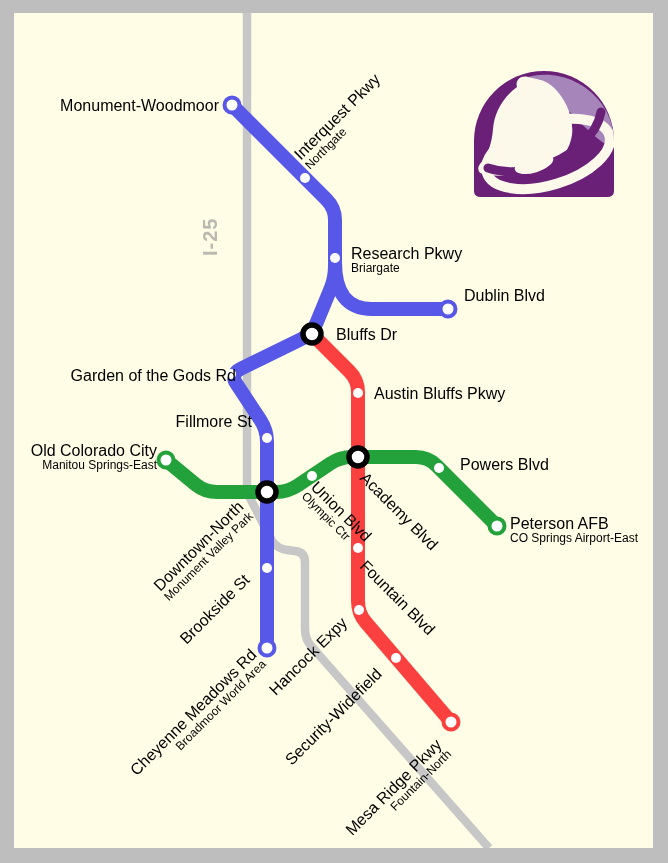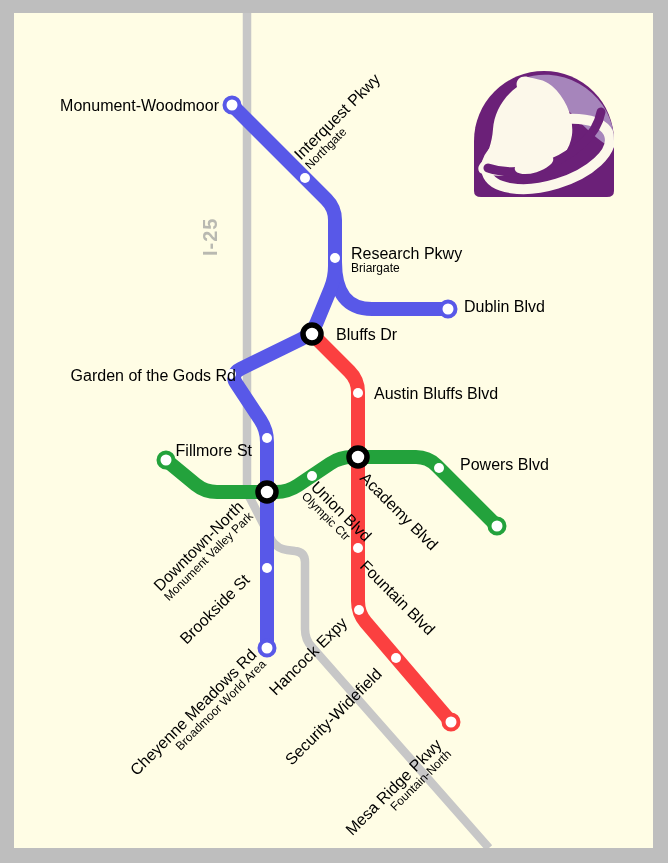--- a/index.html
+++ b/index.html
@@ -84,33 +84,41 @@
 
   <div class="labels">
 
     <div class="lbl hl" style="left:351px;top:245px">
       <div>Research Pkwy</div>
       <div class="sub">Briargate</div>
     </div>
 
     <div class="lbl hl r" style="right:449px;top:97px">Monument-Woodmoor</div>
 
-    <div class="lbl hl" style="left:464px;top:298px">Dublin Blvd</div>
+    <div class="lbl hl" style="left:464px;top:287px">Dublin Blvd</div>
 
     <div class="lbl hl" style="left:336px;top:326px">Bluffs Dr</div>
 
     <div class="lbl hl r" style="right:432px;top:367px">Garden of the Gods Rd</div>
 
-    <div class="lbl hl" style="left:374px;top:385px">Austin Bluffs Blvd</div>
+    <div class="lbl hl" style="left:374px;top:385px">Austin Bluffs Pkwy</div>
 
-    <div class="lbl hl r" style="right:416px;top:442px">Fillmore St</div>
+    <div class="lbl hl r" style="right:416px;top:413px">Fillmore St</div>
 
+    <div class="lbl hl r" style="right:511px;top:442px">
+      <div>Old Colorado City</div>
+      <div class="sub">Manitou Springs-East</div>
+    </div>
 
     <div class="lbl hl" style="left:460px;top:456px">Powers Blvd</div>
 
+    <div class="lbl hl" style="left:510px;top:515px">
+      <div>Peterson AFB</div>
+      <div class="sub">CO Springs Airport-East</div>
+    </div>
 
     <div class="ranchor" style="left:312px;top:172px">
       <div class="lbl ascl">
         <div>Interquest Pkwy</div>
         <div class="sub">Northgate</div>
       </div>
     </div>
 
     <div class="ranchor" style="left:256px;top:519px">
       <div class="lbl asc r">

